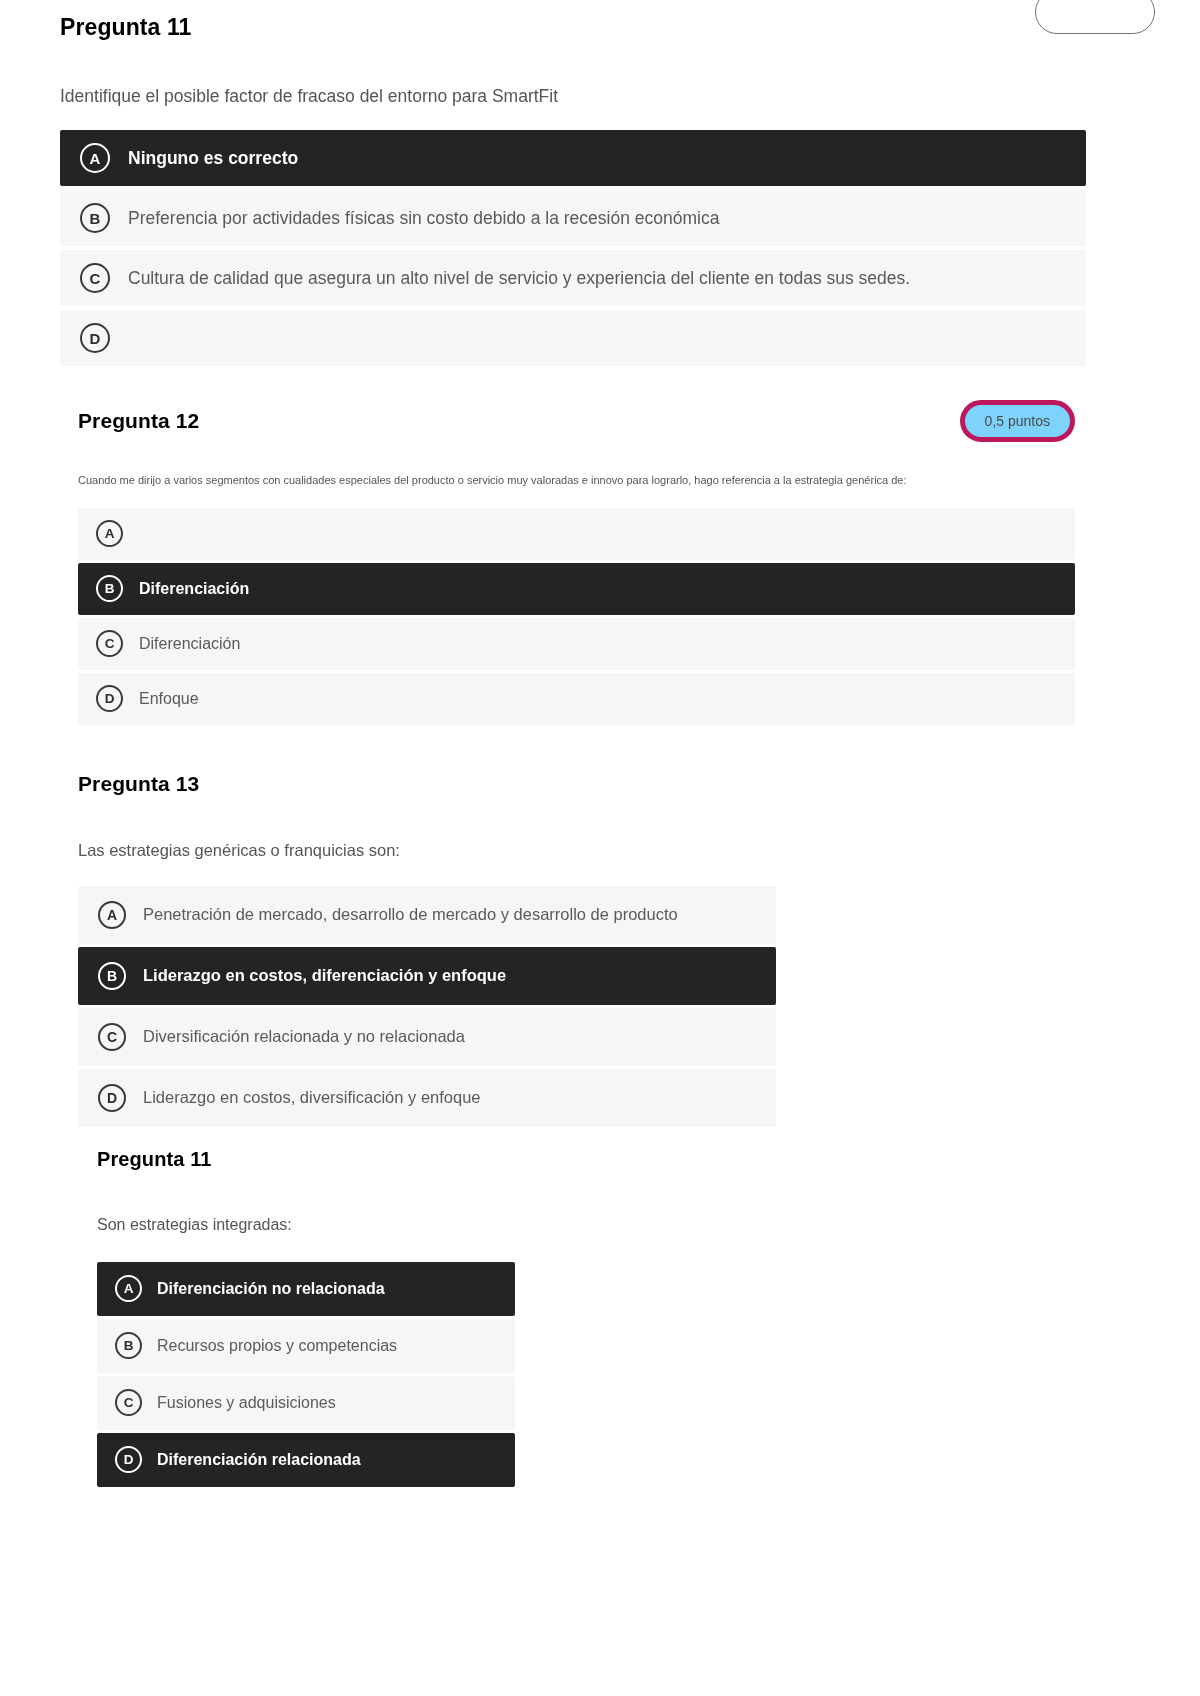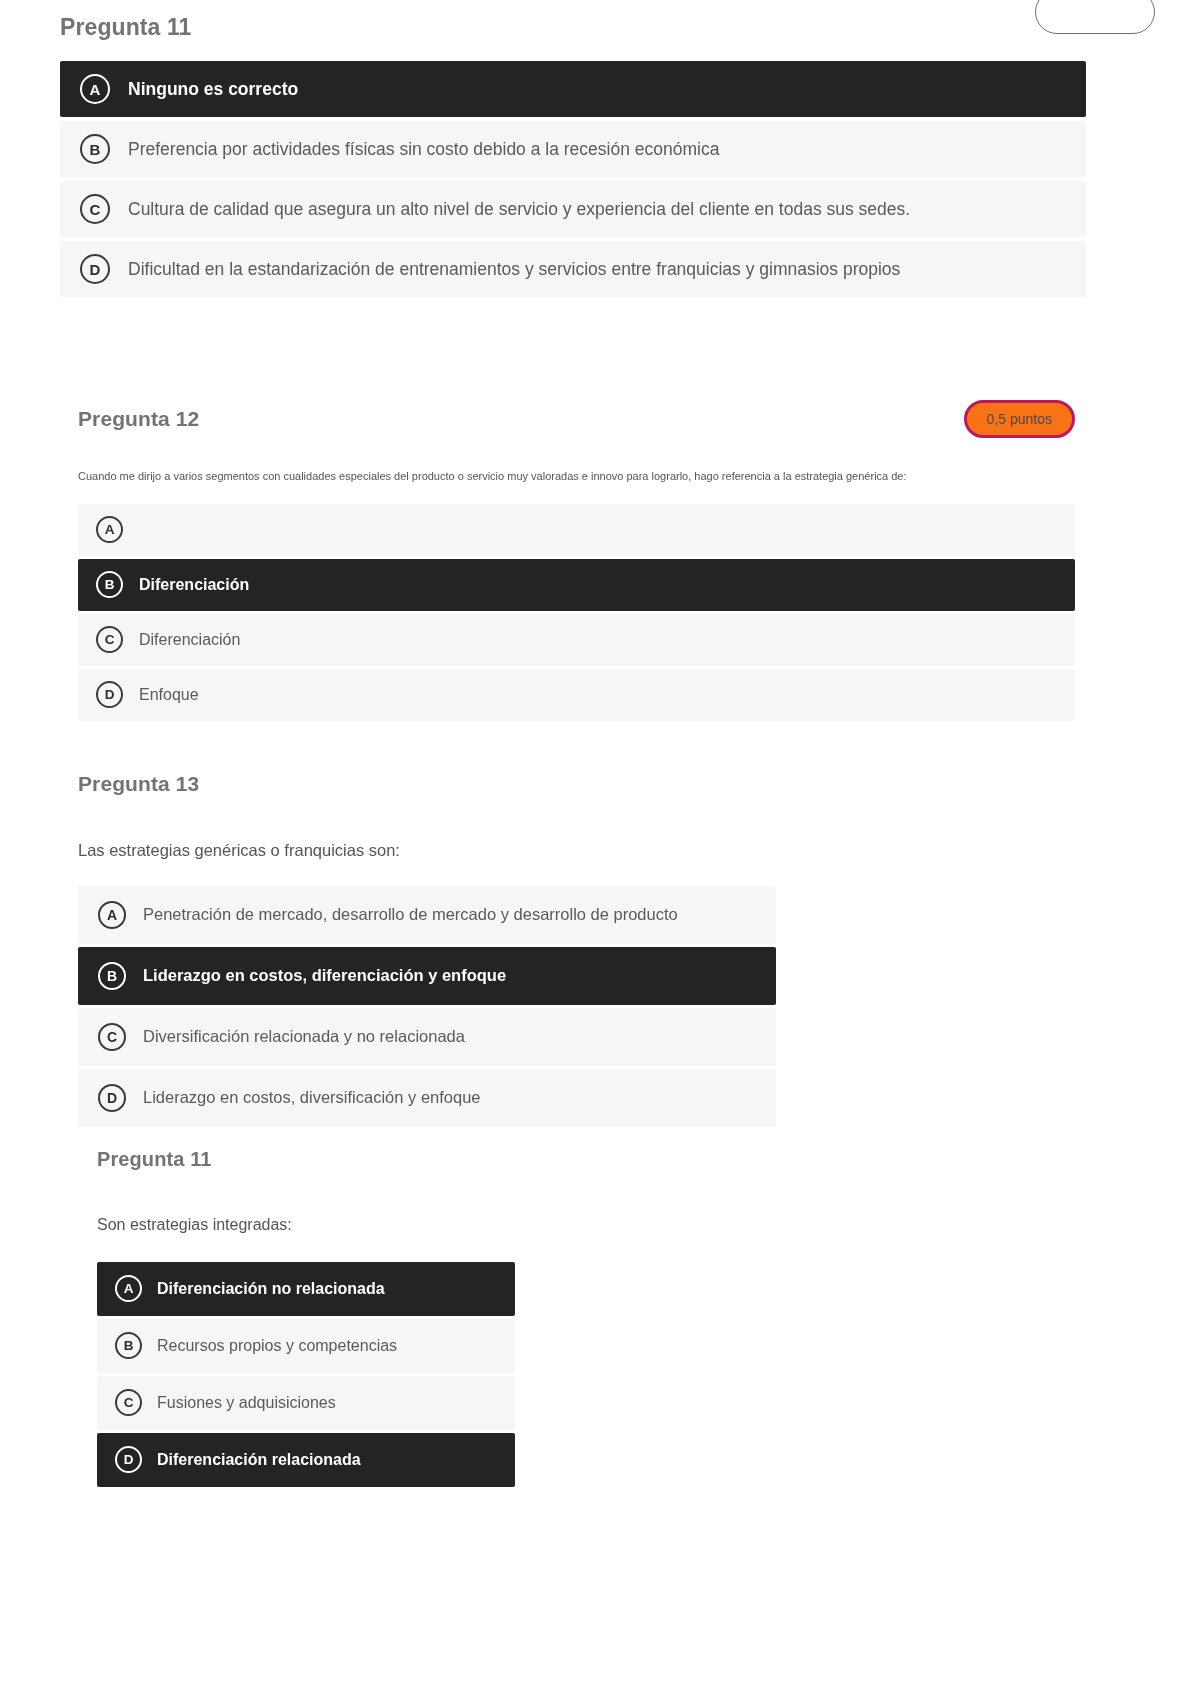--- a/index.html
+++ b/index.html
@@ -21,29 +21,29 @@
   .question { position: absolute; }
 
   .q-head {
     display: flex;
     align-items: center;
     justify-content: space-between;
     width: 100%;
   }
   .q-title {
     font-weight: 700;
-    color: #737373;
+    color: #000000;
     letter-spacing: .1px;
     white-space: nowrap;
   }
   .q-points {
-    border: 3px solid #be185d;
+    border: 5px solid #be185d;
     border-radius: 999px;
     color: #4a4a4a;
-    background: #f97316;
+    background: #7dd3fc;
     white-space: nowrap;
     line-height: 1;
     display: inline-block;
   }
   .q-prompt {
     color: #555;
     line-height: 1.55;
   }
 
   .options { display: flex; flex-direction: column; }
@@ -132,36 +132,36 @@
 
 <div class="page">
 
   <section class="question" id="q11">
     <div class="q-head">
       <div class="q-title">Pregunta 11</div>
     </div>
     <div id="q11-points-clipped">
       <div class="pill"></div>
     </div>
+    <p class="q-prompt">Identifique el posible factor de fracaso del entorno para SmartFit</p>
     <div class="options">
       <div class="option selected">
         <span class="opt-letter">A</span>
         <span class="opt-text">Ninguno es correcto</span>
       </div>
       <div class="option">
         <span class="opt-letter">B</span>
         <span class="opt-text">Preferencia por actividades físicas sin costo debido a la recesión económica</span>
       </div>
       <div class="option">
         <span class="opt-letter">C</span>
         <span class="opt-text">Cultura de calidad que asegura un alto nivel de servicio y experiencia del cliente en todas sus sedes.</span>
       </div>
       <div class="option">
         <span class="opt-letter">D</span>
-        <span class="opt-text">Dificultad en la estandarización de entrenamientos y servicios entre franquicias y gimnasios propios</span>
       </div>
     </div>
   </section>
 
   <section class="question" id="q12">
     <div class="q-head">
       <div class="q-title">Pregunta 12</div>
       <div class="q-points">0,5 puntos</div>
     </div>
     <p class="q-prompt">Cuando me dirijo a varios segmentos con cualidades especiales del producto o servicio muy valoradas e innovo para lograrlo, hago referencia a la estrategia genérica de:</p>

